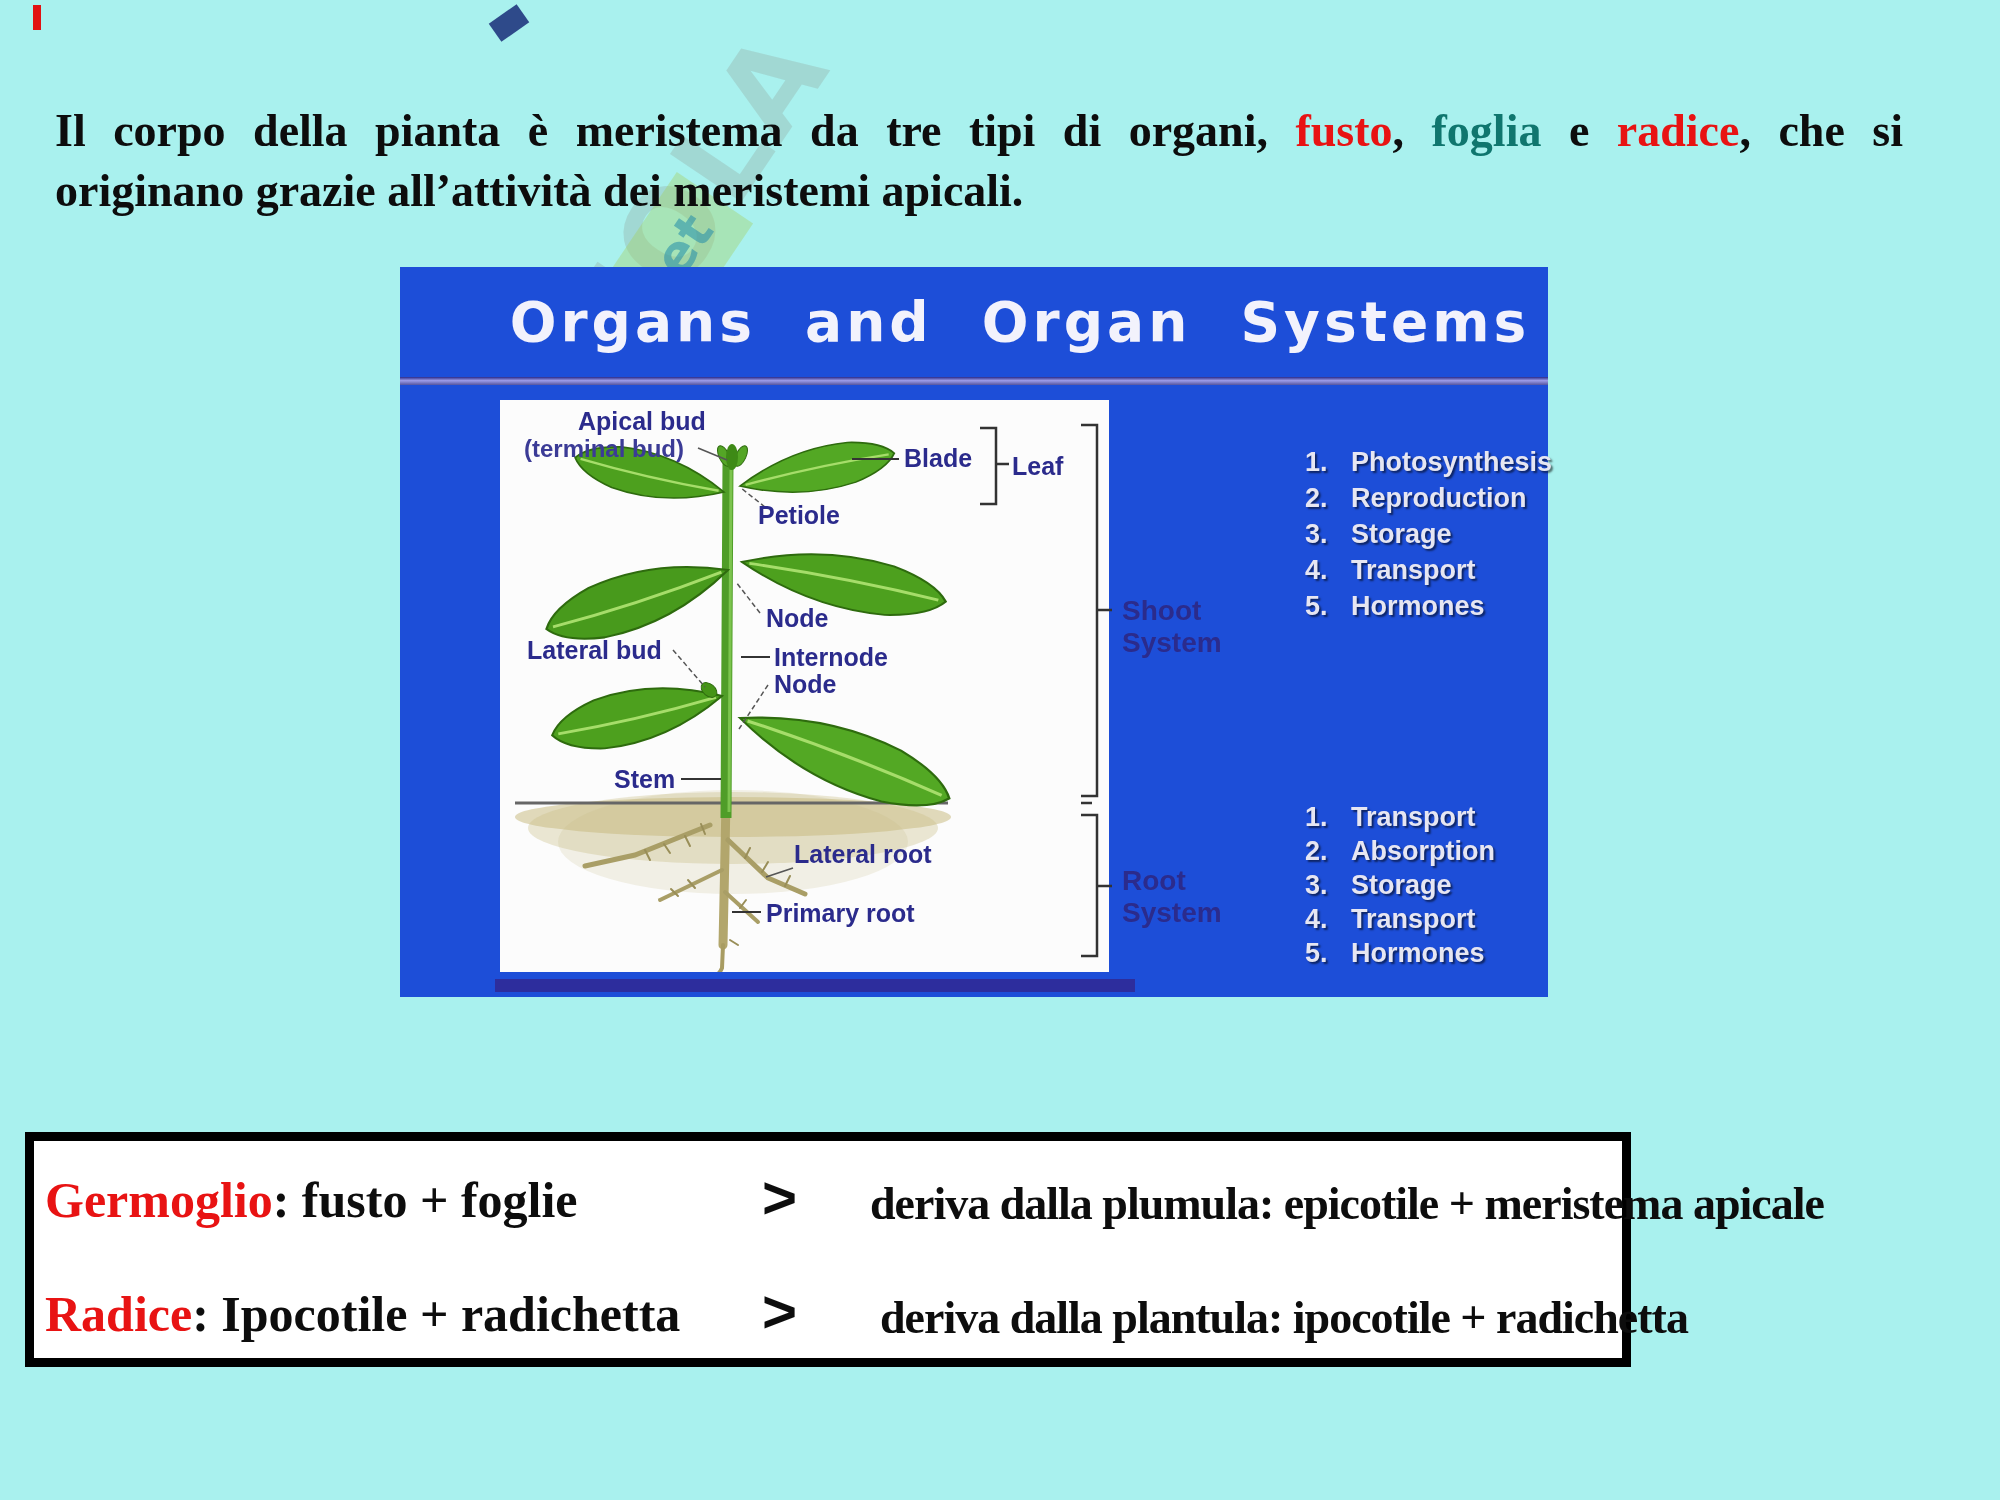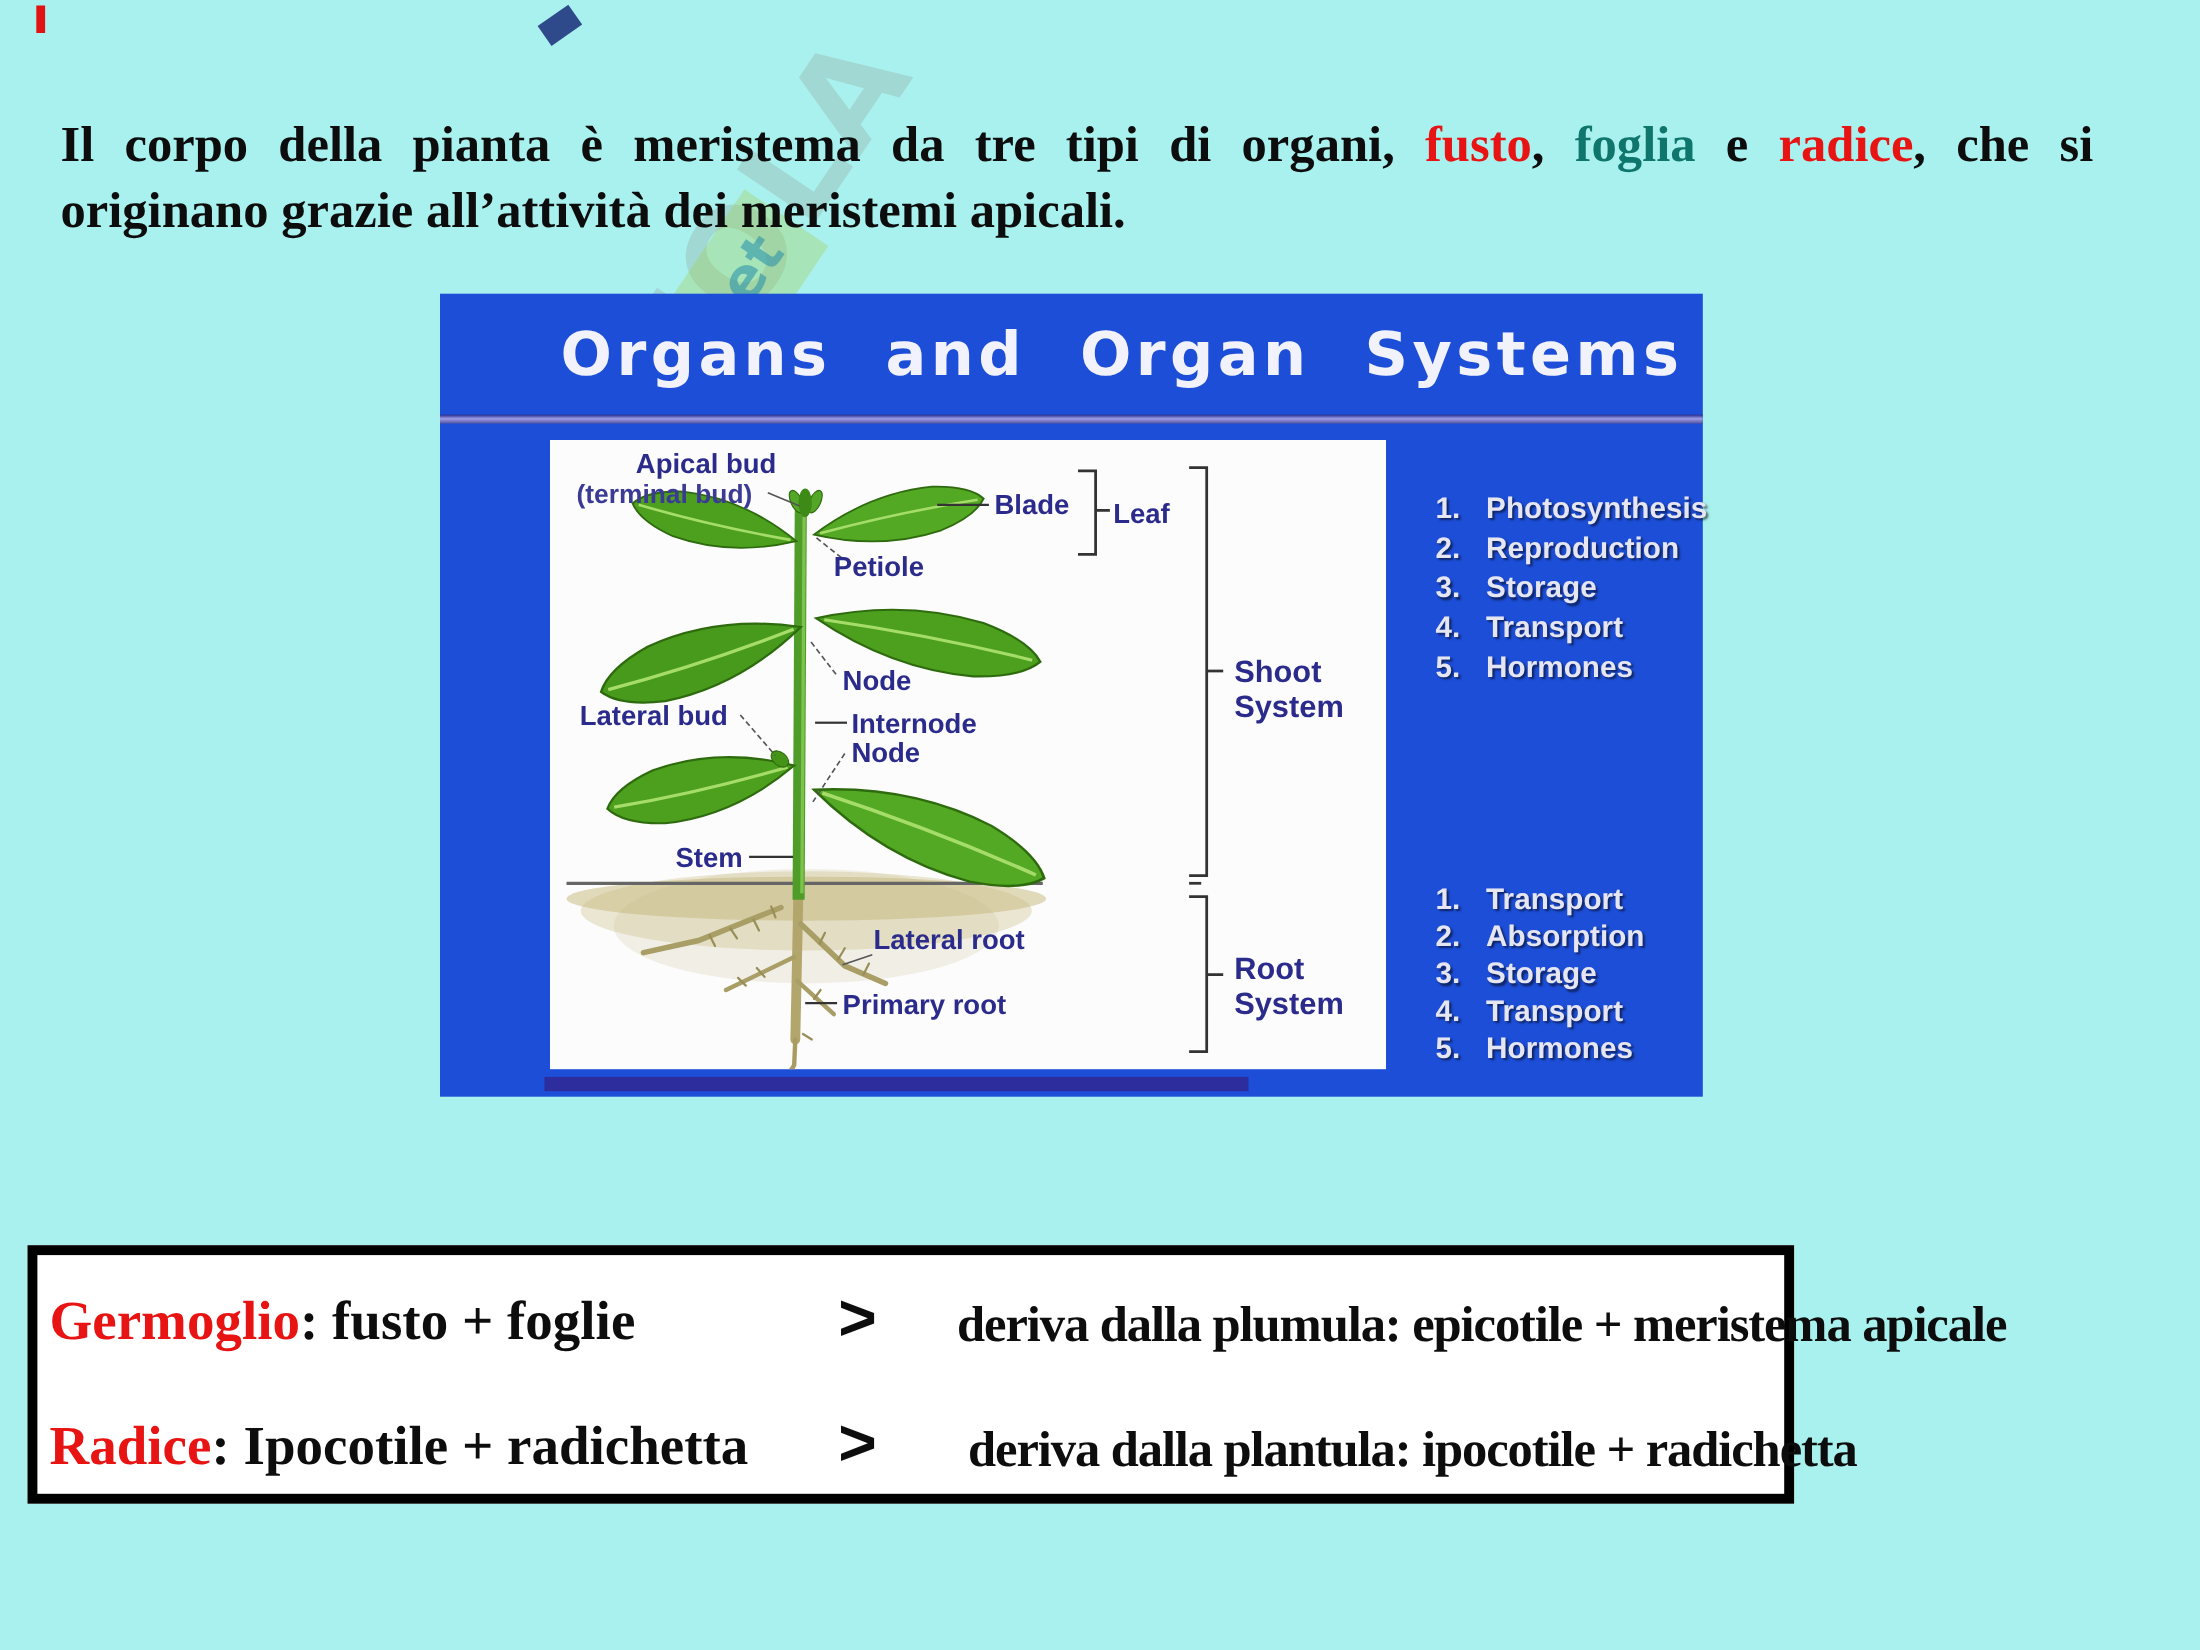--- a/index.html
+++ b/index.html
@@ -30,21 +30,21 @@
   .intro .l2{margin-top:2px;}
 
   
   .fig{position:absolute;left:400px;top:267px;width:1148px;height:730px;background:#1d4ed8;}
   .fig-title{position:absolute;top:0;left:0;width:100%;height:110px;box-sizing:border-box;
              padding-left:92px;display:flex;align-items:center;justify-content:center;
              color:#f2f2fc;font-family:"DejaVu Sans",sans-serif;font-weight:bold;
              font-size:55px;letter-spacing:4px;word-spacing:26px;white-space:nowrap;}
   .fig-divider{position:absolute;left:0;top:110px;width:100%;height:8px;
              background:linear-gradient(180deg,#2a2a8a 0%,#9c9ce8 45%,#55559f 100%);}
-  .white-panel{position:absolute;left:100px;top:133px;width:760px;height:572px;background:#fcfcfc;}
+  .white-panel{position:absolute;left:100px;top:133px;width:609px;height:572px;background:#fcfcfc;}
   .fig-strip{position:absolute;left:95px;bottom:5px;width:640px;height:13px;background:#2d2d9d;}
 
   .fn-list{position:absolute;left:905px;font-family:"Liberation Sans",sans-serif;
            font-weight:bold;font-size:27px;color:#e6e6f2;
            text-shadow:2px 2px 2px rgba(0,0,0,0.55);}
   .fn-list.shoot{top:177px;}
   .fn-list.rootf{top:533px;}
   .fn-list.shoot .fn-row{height:36px;}
   .fn-list.rootf .fn-row{height:34px;}
   .fn-row{display:flex;align-items:center;}

